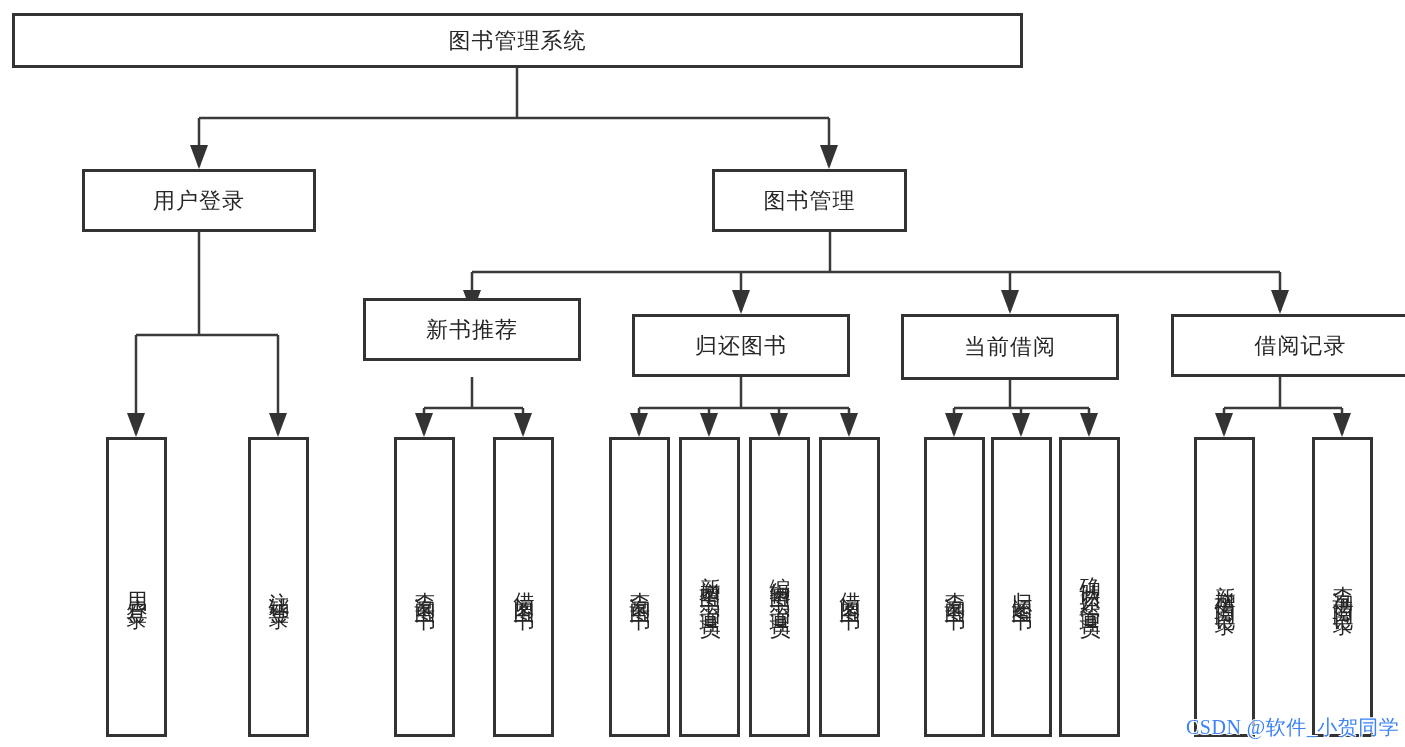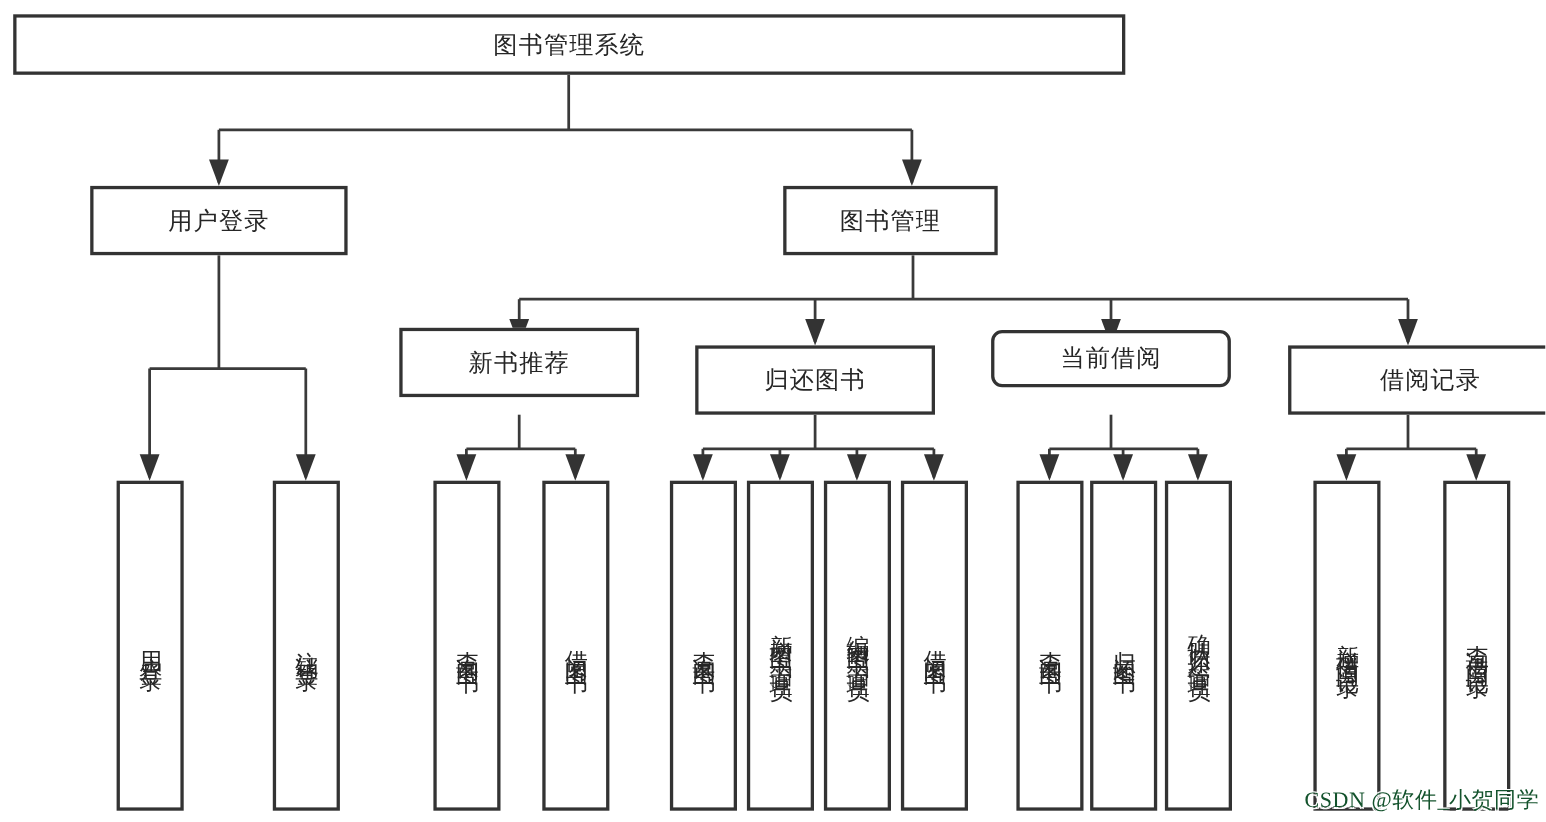--- a/index.html
+++ b/index.html
@@ -39,21 +39,21 @@
     font-size: 21px;
     letter-spacing: 6px;
     line-height: 1;
   }
   .watermark {
     position: absolute;
     left: 1186px;
     top: 714px;
     font-size: 20px;
     letter-spacing: 0.5px;
-    color: #14532d;
+    color: #3b82f6;
     text-shadow: 1px 1px 0 #ffffff, -1px -1px 0 #ffffff, 1px -1px 0 #ffffff, -1px 1px 0 #ffffff;
     z-index: 6;
     white-space: nowrap;
   }
 </style>
 </head>
 <body>
 
 <div id="canvas">
 
@@ -122,21 +122,21 @@
     </g>
   </svg>
 
   <div class="node hnode" style="left:12px; top:13px; width:1011px; height:55px;">图书管理系统</div>
 
   <div class="node hnode" style="left:82px; top:169px; width:234px; height:63px;">用户登录</div>
   <div class="node hnode" style="left:712px; top:169px; width:195px; height:63px;">图书管理</div>
 
   <div class="node hnode" style="left:363px; top:298px; width:218px; height:63px;">新书推荐</div>
   <div class="node hnode" style="left:632px; top:314px; width:218px; height:63px;">归还图书</div>
-  <div class="node hnode" style="left:901px; top:300px; width:218px; height:52px;border-radius:10px;">当前借阅</div>
+  <div class="node hnode" style="left:901px; top:314px; width:218px; height:66px;">当前借阅</div>
   <div class="node hnode" style="left:1171px; top:314px; width:259px; height:63px;">借阅记录</div>
 
   <div class="node vnode" style="left:106px; top:437px; width:61px; height:300px;">用户登录</div>
   <div class="node vnode" style="left:248px; top:437px; width:61px; height:300px;">注销登录</div>
 
   <div class="node vnode" style="left:394px; top:437px; width:61px; height:300px;">查询图书</div>
   <div class="node vnode" style="left:493px; top:437px; width:61px; height:300px;">借阅图书</div>
 
   <div class="node vnode" style="left:609px; top:437px; width:61px; height:300px;">查询图书</div>
   <div class="node vnode" style="left:679px; top:437px; width:61px; height:300px;">新增图书（管理员）</div>

